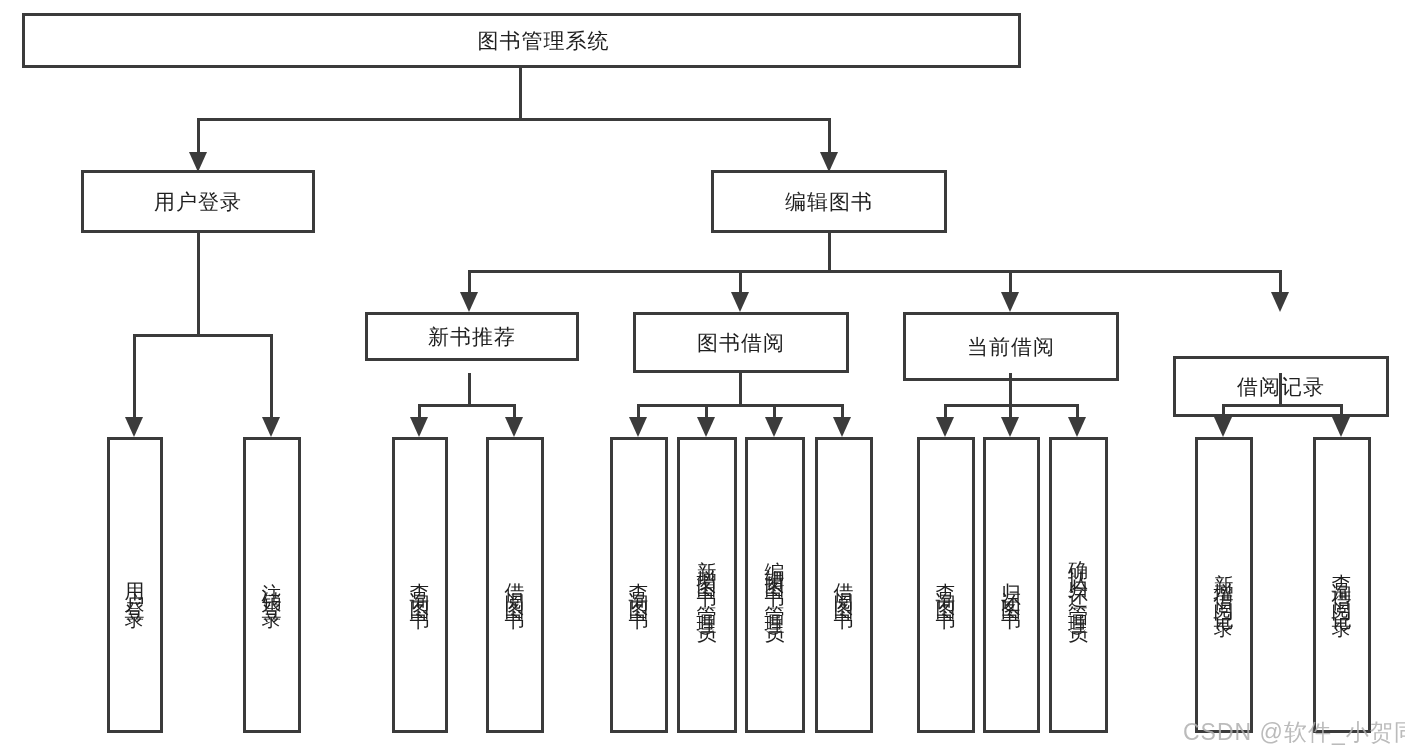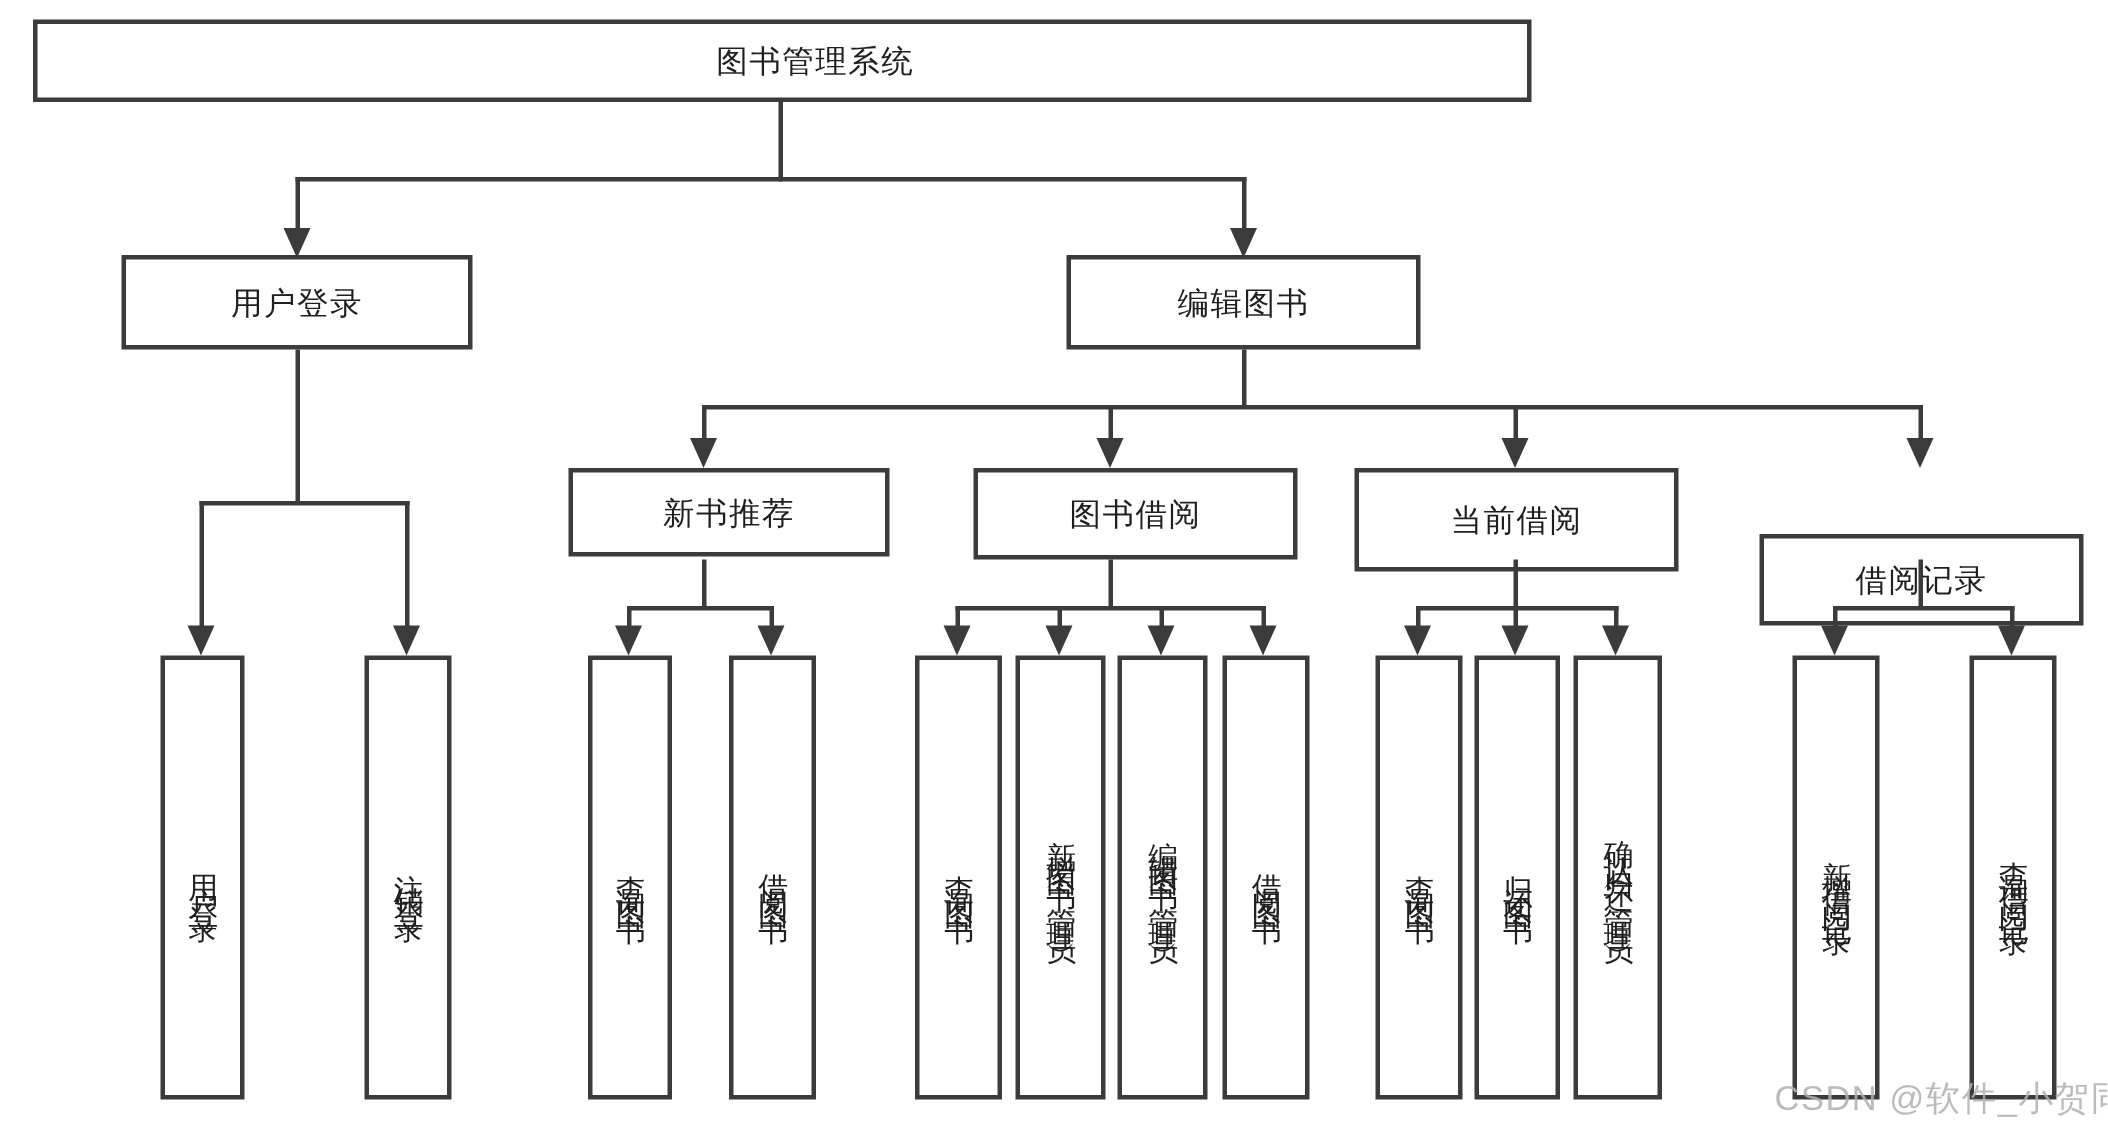--- a/index.html
+++ b/index.html
@@ -67,24 +67,24 @@
     <span>图书管理系统</span>
   </div>
 
   <div class="hbox" style="left:81px;top:170px;width:234px;height:63px;">
     <span>用户登录</span>
   </div>
   <div class="hbox" style="left:711px;top:170px;width:236px;height:63px;">
     <span>编辑图书</span>
   </div>
 
-  <div class="hbox" style="left:379px;top:312px;width:214px;height:59px;">
+  <div class="hbox" style="left:365px;top:312px;width:214px;height:49px;">
     <span>新书推荐</span>
   </div>
-  <div class="hbox" style="left:649px;top:312px;width:216px;height:61px;">
+  <div class="hbox" style="left:633px;top:312px;width:216px;height:61px;">
     <span>图书借阅</span>
   </div>
   <div class="hbox" style="left:903px;top:312px;width:216px;height:69px;">
     <span>当前借阅</span>
   </div>
   <div class="hbox" style="left:1173px;top:312px;width:216px;height:61px;margin-top:44px;">
     <span>借阅记录</span>
   </div>
 
   <div class="vbox" style="left:107px;width:56px;">

